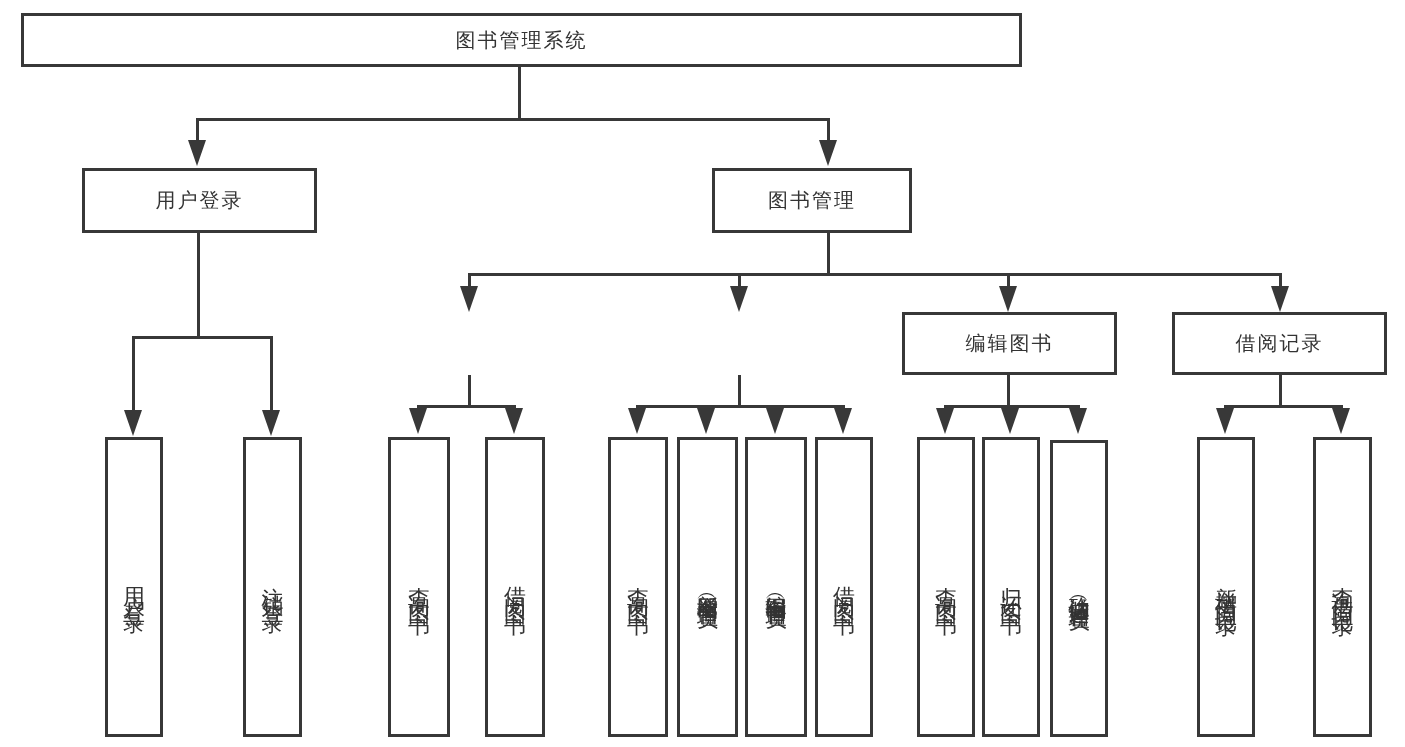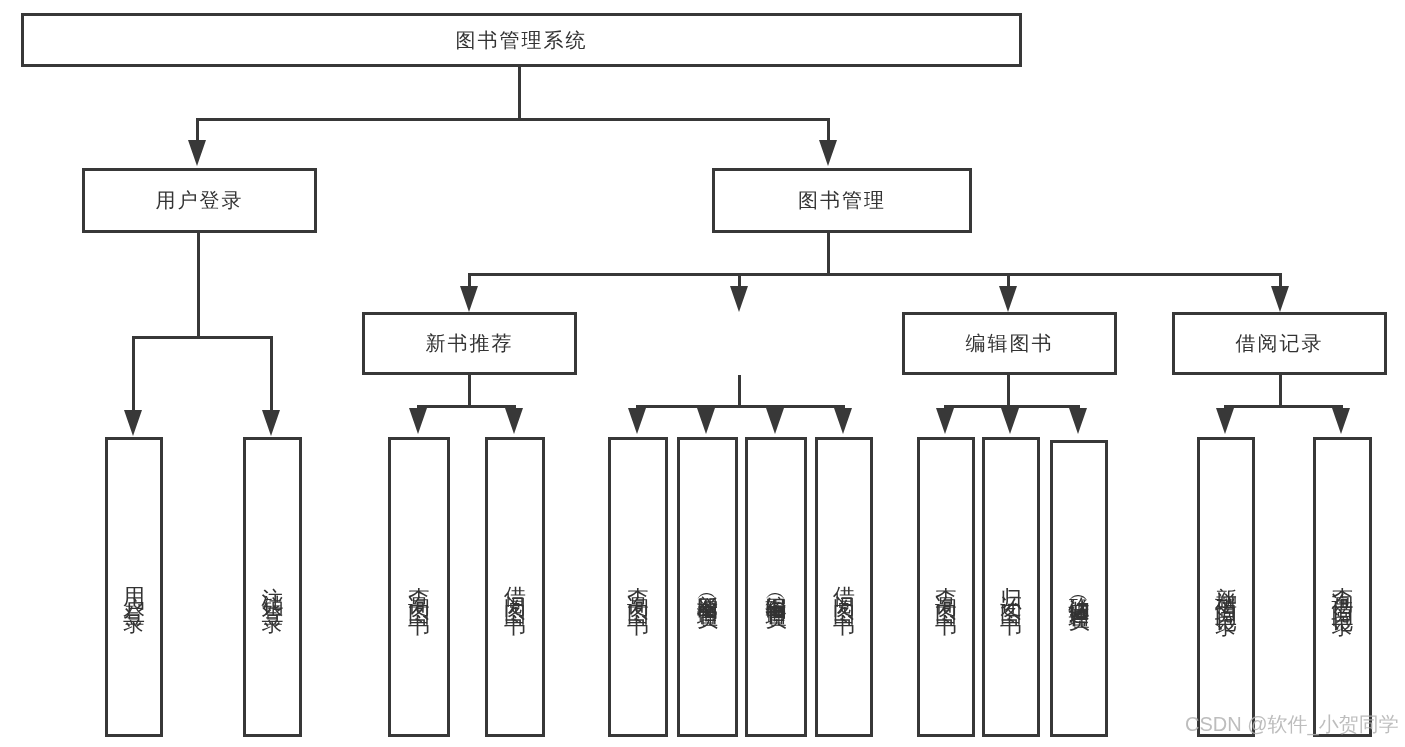--- a/index.html
+++ b/index.html
@@ -74,41 +74,40 @@
   <div class="node root-node">图书管理系统</div>
 
   <div class="vl" style="left:518px;top:67px;width:3px;height:51px"></div>
   <div class="hl" style="left:196px;top:118px;width:634px;height:3px"></div>
   <div class="vl" style="left:196px;top:118px;width:3px;height:24px"></div>
   <div class="arrow" style="left:188px;top:140px"></div>
   <div class="vl" style="left:827px;top:118px;width:3px;height:24px"></div>
   <div class="arrow" style="left:819px;top:140px"></div>
 
   <div class="node hnode" style="left:82px;top:168px;width:235px;height:65px">用户登录</div>
-  <div class="node hnode" style="left:712px;top:168px;width:260px;height:65px">图书管理</div>
+  <div class="node hnode" style="left:712px;top:168px;width:200px;height:65px">图书管理</div>
 
   <div class="vl" style="left:197px;top:233px;width:3px;height:103px"></div>
   <div class="hl" style="left:132px;top:336px;width:141px;height:3px"></div>
   <div class="vl" style="left:132px;top:336px;width:3px;height:75px"></div>
   <div class="arrow" style="left:124px;top:410px"></div>
   <div class="vl" style="left:270px;top:336px;width:3px;height:75px"></div>
   <div class="arrow" style="left:262px;top:410px"></div>
 
   <div class="vl" style="left:827px;top:233px;width:3px;height:43px"></div>
   <div class="hl" style="left:468px;top:273px;width:814px;height:3px"></div>
   <div class="vl" style="left:468px;top:273px;width:3px;height:16px"></div>
   <div class="arrow" style="left:460px;top:286px"></div>
   <div class="vl" style="left:738px;top:273px;width:3px;height:16px"></div>
   <div class="arrow" style="left:730px;top:286px"></div>
   <div class="vl" style="left:1007px;top:273px;width:3px;height:16px"></div>
   <div class="arrow" style="left:999px;top:286px"></div>
   <div class="vl" style="left:1279px;top:273px;width:3px;height:16px"></div>
   <div class="arrow" style="left:1271px;top:286px"></div>
 
-  <div class="node hnode" style="left:362px;top:312px;width:215px;height:63px">新书推荐</div>
   <div class="node hnode" style="left:902px;top:312px;width:215px;height:63px">编辑图书</div>
   <div class="node hnode" style="left:1172px;top:312px;width:215px;height:63px">借阅记录</div>
 
   <div class="vl" style="left:468px;top:375px;width:3px;height:32px"></div>
   <div class="hl" style="left:417px;top:405px;width:99px;height:3px"></div>
   <div class="arrow" style="left:409px;top:408px"></div>
   <div class="arrow" style="left:505px;top:408px"></div>
 
   <div class="vl" style="left:738px;top:375px;width:3px;height:30px"></div>
   <div class="hl" style="left:636px;top:405px;width:209px;height:3px"></div>
@@ -139,15 +138,14 @@
   <div class="node vnode len10" style="left:745px;width:62px">编辑图书（管理员）</div>
   <div class="node vnode" style="left:815px;width:58px">借阅图书</div>
 
   <div class="node vnode" style="left:917px;width:58px">查询图书</div>
   <div class="node vnode" style="left:982px;width:58px">归还图书</div>
   <div class="node vnode len10" style="left:1050px;top:440px;height:297px;width:58px">确认归还（管理员）</div>
 
   <div class="node vnode len6" style="left:1197px;width:58px">新增借阅记录</div>
   <div class="node vnode len6" style="left:1313px;width:59px">查询借阅记录</div>
 
-  <div class="watermark">CSDN @软件_小贺同学</div>
 
 </div>
 
 </body></html>

